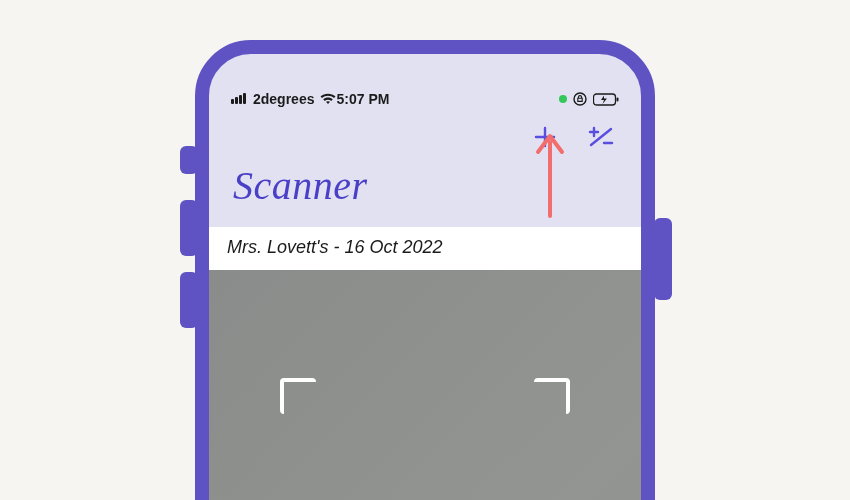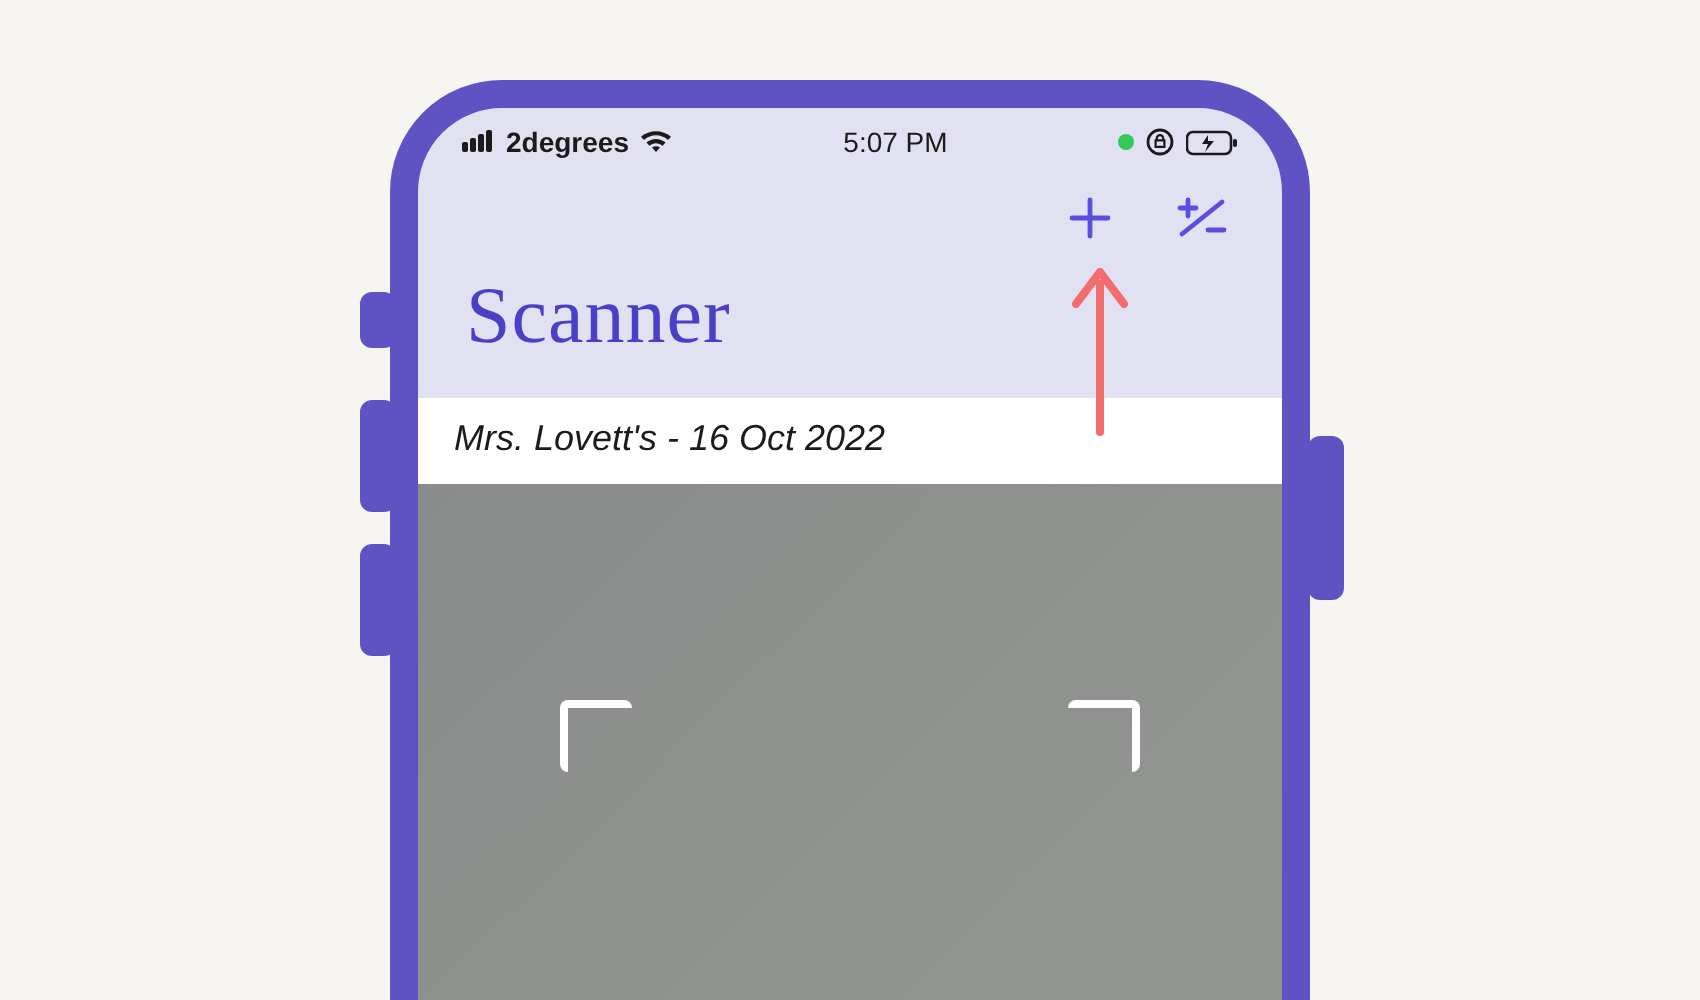--- a/index.html
+++ b/index.html
@@ -59,23 +59,24 @@
 
   
   .status-bar {
     height: 34px;
     display: flex;
     align-items: center;
     padding: 0 22px;
     font-size: 14px;
     font-weight: 600;
     color: var(--ink-black);
+    margin-top: 28px;
   }
   .status-left { display: flex; align-items: center; gap: 6px; }
-  .status-center { flex: 1; text-align: center; font-weight: 400; }
+  .status-center { flex: 1; font-weight: 700; }
   .status-right { display: flex; align-items: center; gap: 6px; }
 
   .bars span {
     display: inline-block;
     width: 3px;
     background: var(--ink-black);
     margin-right: 1px;
     border-radius: 1px;
   }
   .bars span:nth-child(1){height:5px}
@@ -98,20 +99,21 @@
   }
   .icon-btn {
     width: 28px; height: 28px;
     display: flex; align-items: center; justify-content: center;
     cursor: pointer;
   }
 
   
   .title-row {
     padding: 0 24px 18px 24px;
+    font-style: italic;
   }
   .app-title {
     font-family: Georgia, 'Times New Roman', serif;
     font-size: 40px;
     color: var(--brand-indigo);
     letter-spacing: 0.5px;
   }
 
   
   .session-strip {

